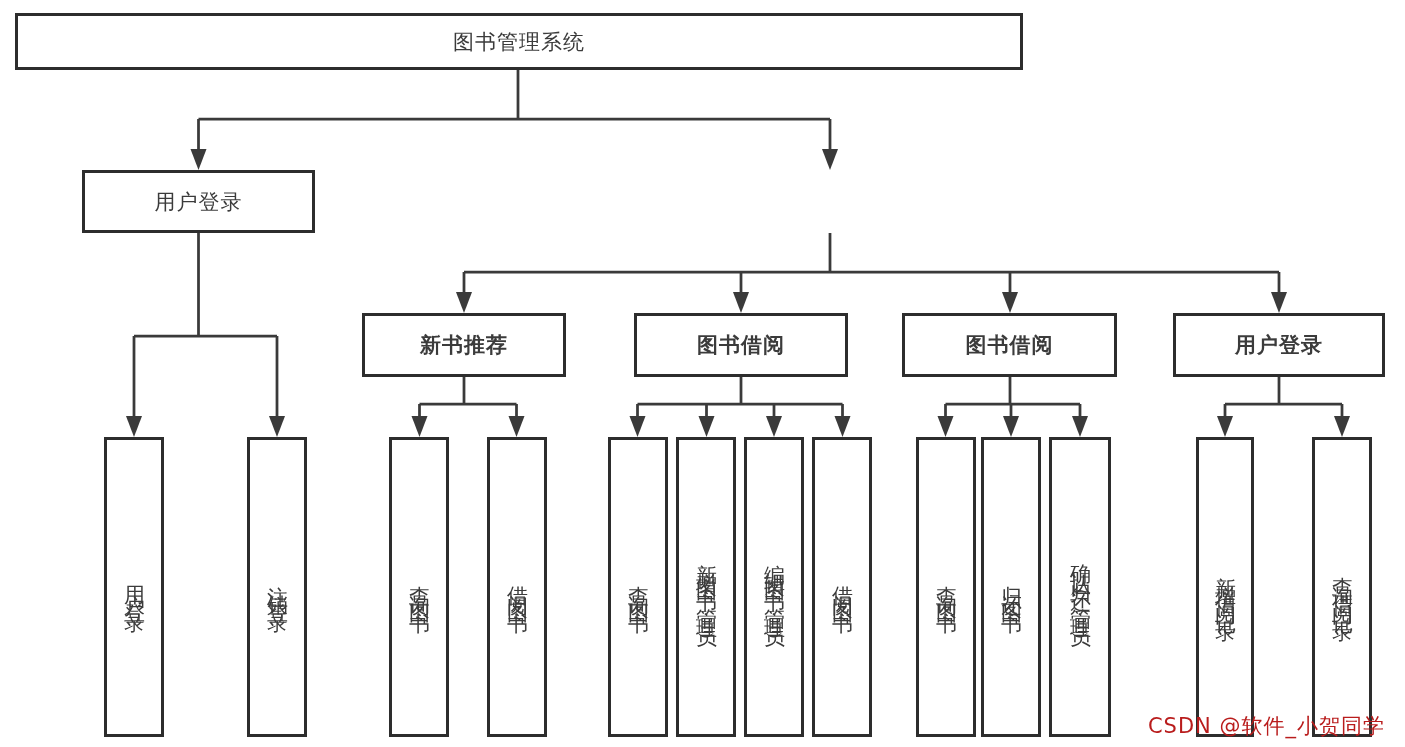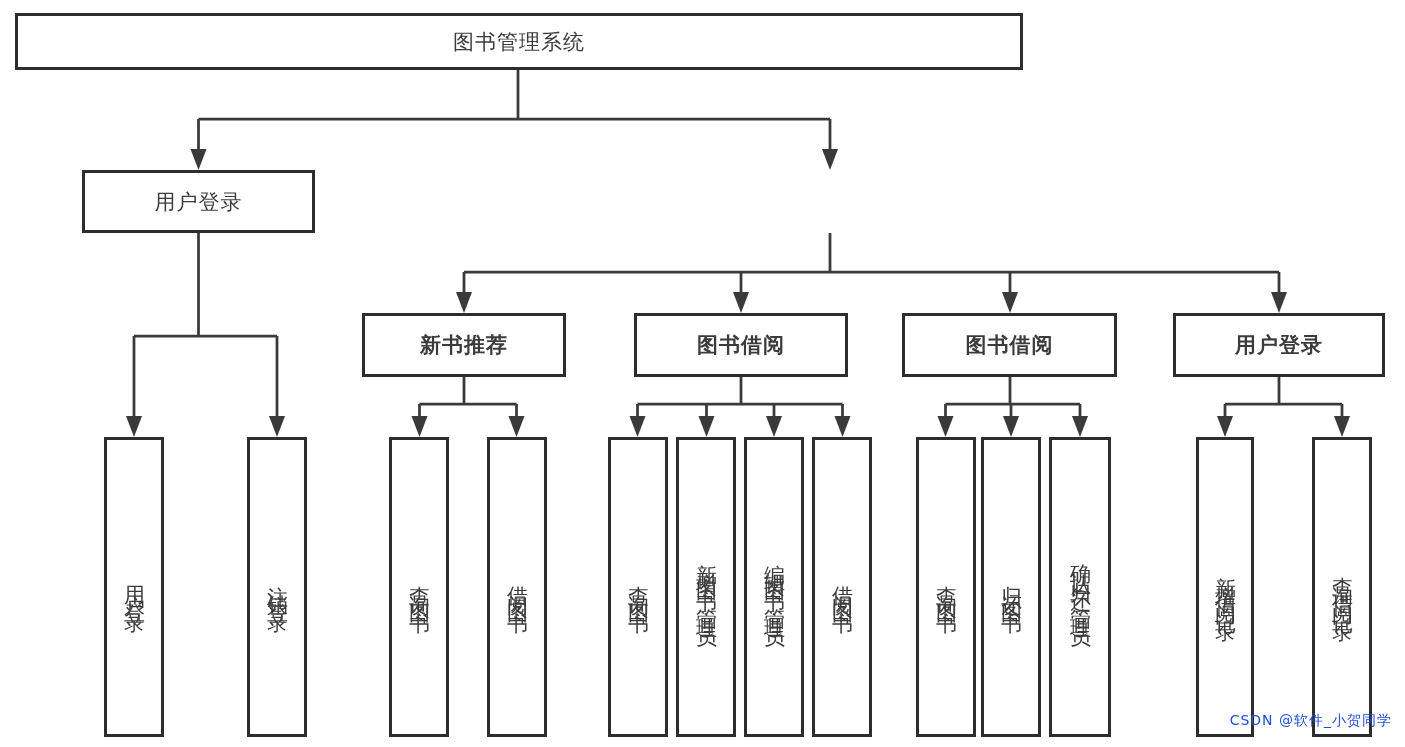--- a/index.html
+++ b/index.html
@@ -54,23 +54,23 @@
   .n-leaf-bb-add{left:676px;}
   .n-leaf-bb-edit{left:744px;}
   .n-leaf-bb-borrow{left:812px;}
   .n-leaf-cur-query{left:916px;}
   .n-leaf-cur-return{left:981px;}
   .n-leaf-cur-confirm{left:1049px;width:62px;}
   .n-leaf-rec-add{left:1196px;width:58px;}
   .n-leaf-rec-query{left:1312px;}
   .watermark{
     position:absolute;
-    right:13px;top:712px;
-    font-size:14px;
-    color:#1d4ed8;
+    right:20px;top:712px;
+    font-size:21px;
+    color:#b91c1c;
     letter-spacing:1px;
     z-index:3;
     white-space:nowrap;
   }
 </style>
 </head>
 <body>
 
 <div class="canvas">
 

